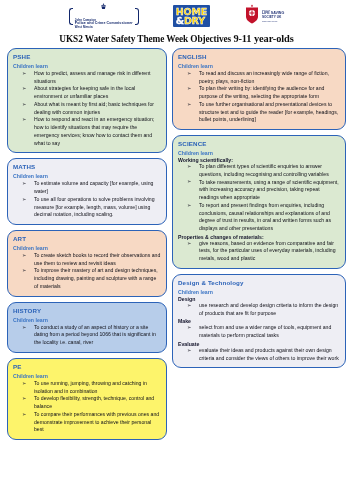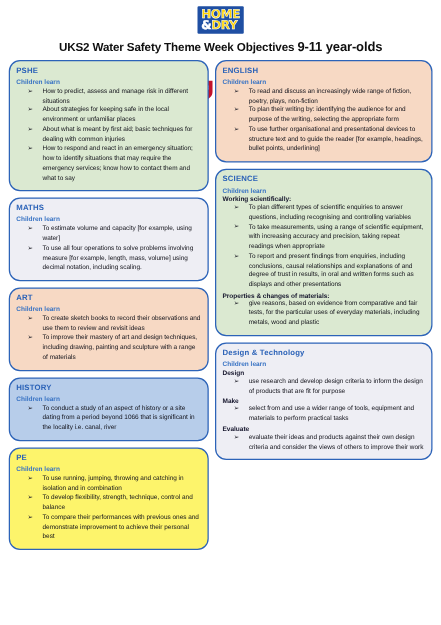--- a/index.html
+++ b/index.html
@@ -18,21 +18,20 @@
   }
 
   
   .logo-row {
     display: flex;
     align-items: center;
     justify-content: center;
     gap: 34px;
     height: 30px;
     padding-top: 2px;
-    flex-direction: column;
   }
 
   .logo-pcc { display: flex; align-items: center; gap: 1px; height: 24px; }
   .logo-pcc .crest {
     width: 11px; height: 16px;
     position: relative;
   }
   .logo-pcc .crest svg { display: block; }
   .pcc-text {
     display: flex; flex-direction: column; justify-content: center;
@@ -77,20 +76,21 @@
   .rlss-l4 { font-size: 2.2px; }
 
   .title {
     text-align: center;
     font-size: 9.3px;
     font-weight: bold;
     color: #0f0f0f;
     margin-top: 3px;
     margin-bottom: 4px;
     letter-spacing: -0.1px;
+    font-family: Liberation Serif, serif;
   }
   .title .age { font-size: 10.4px; }
 
   
   .columns {
     display: flex;
     gap: 5px;
     padding: 0 7px;
   }
   .col { display: flex; flex-direction: column; gap: 5px; }

